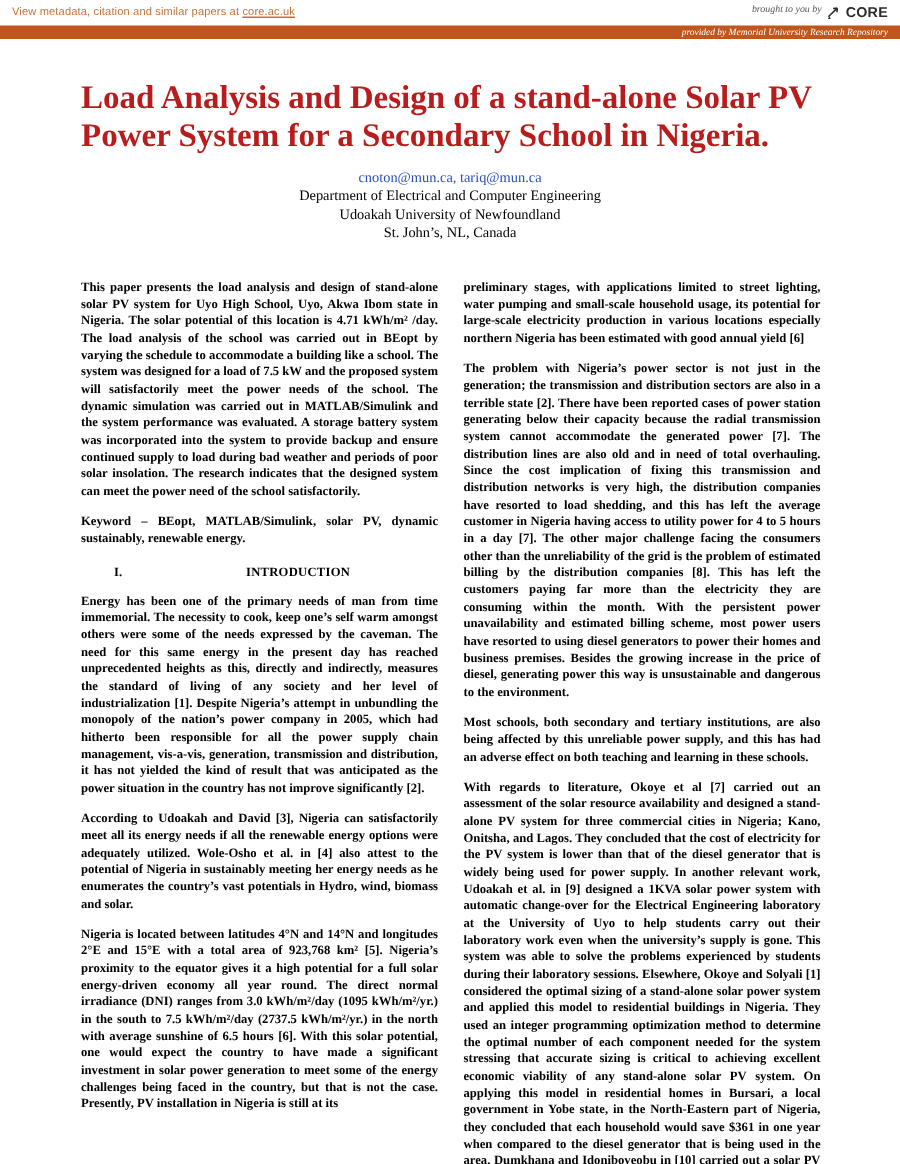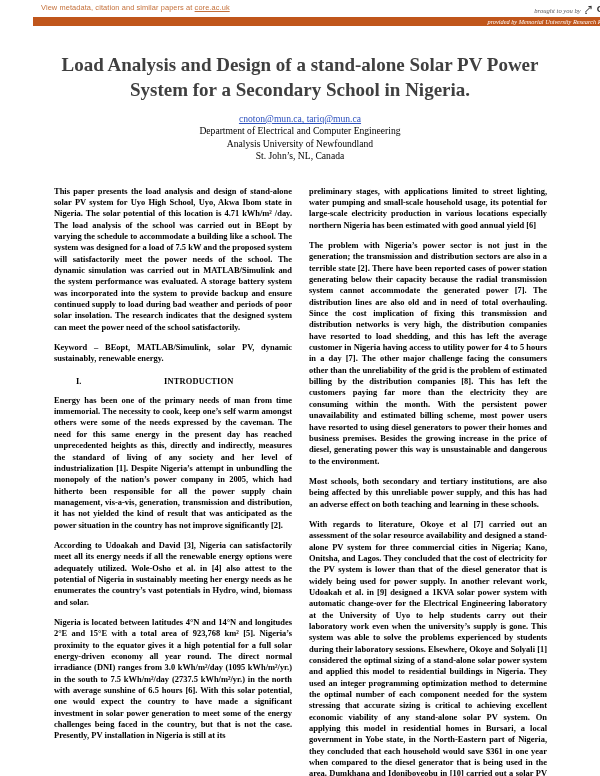--- a/index.html
+++ b/index.html
@@ -14,21 +14,20 @@
     color: #000000;
     overflow: hidden;
     position: relative;
   }
 
   
   .core-banner {
     position: relative;
     height: 26px;
     width: 536px;
-    margin-left: 33px;
   }
   .core-top {
     position: relative;
     height: 17px;
     width: 600px;
   }
   .core-meta-text {
     position: absolute;
     left: 8px;
     top: 3px;
@@ -40,21 +39,21 @@
   }
   .core-link {
     color: #c4703a;
     text-decoration: underline;
   }
   .core-brought {
     position: absolute;
     right: 8px;
     top: 3px;
     display: flex;
-    align-items: flex-end;
+    align-items: flex-start;
     gap: 3px;
     white-space: nowrap;
   }
   .core-brought-text {
     font-family: "Liberation Serif", serif;
     font-style: italic;
     font-size: 6.6px;
     color: #55555a;
   }
   .core-logo-mark {
@@ -89,38 +88,36 @@
   }
 
   
   .page {
     padding: 0 54px;
     box-sizing: border-box;
     width: 600px;
   }
 
   .title {
-    text-align: center;
-    font-family: "Liberation Serif", serif;
-    font-weight: bold;
-    font-size: 19px;
+    font-family: "Liberation Serif", serif;
+    font-weight: bold;
+    font-size: 22px;
     line-height: 25px;
     margin-top: 26px;
-    color: #404040;
+    color: #b91c1c;
   }
 
   .authors {
     text-align: center;
     font-size: 9.6px;
     line-height: 12.4px;
     margin-top: 11px;
   }
   .authors .emails {
     color: #2b4fbd;
-    text-decoration: underline;
   }
   .authors .aff {
     display: block;
   }
 
   .columns {
     display: flex;
     margin-top: 23px;
     gap: 17px;
   }
@@ -187,21 +184,21 @@
   </div>
 </div>
 
 <div class="page">
 
   <div class="title">Load Analysis and Design of a stand-alone Solar PV Power System for a Secondary School in Nigeria.</div>
 
   <div class="authors">
     <div class="emails">cnoton@mun.ca, tariq@mun.ca</div>
     <div class="aff">Department of Electrical and Computer Engineering</div>
-    <div class="aff">Analysis University of Newfoundland</div>
+    <div class="aff">Udoakah University of Newfoundland</div>
     <div class="aff">St. John’s, NL, Canada</div>
   </div>
 
   <div class="columns">
 
     <div class="col">
       <p class="body abstract-text">This paper presents the load analysis and design of stand-alone solar PV system for Uyo High School, Uyo, Akwa Ibom state in Nigeria. The solar potential of this location is 4.71 kWh/m² /day. The load analysis of the school was carried out in BEopt by varying the schedule to accommodate a building like a school. The system was designed for a load of 7.5 kW and the proposed system will satisfactorily meet the power needs of the school. The dynamic simulation was carried out in MATLAB/Simulink and the system performance was evaluated. A storage battery system was incorporated into the system to provide backup and ensure continued supply to load during bad weather and periods of poor solar insolation. The research indicates that the designed system can meet the power need of the school satisfactorily.</p>
       <p class="body keyword">Keyword – BEopt, MATLAB/Simulink, solar PV, dynamic sustainably, renewable energy.</p>
 
       <div class="sec-head">

